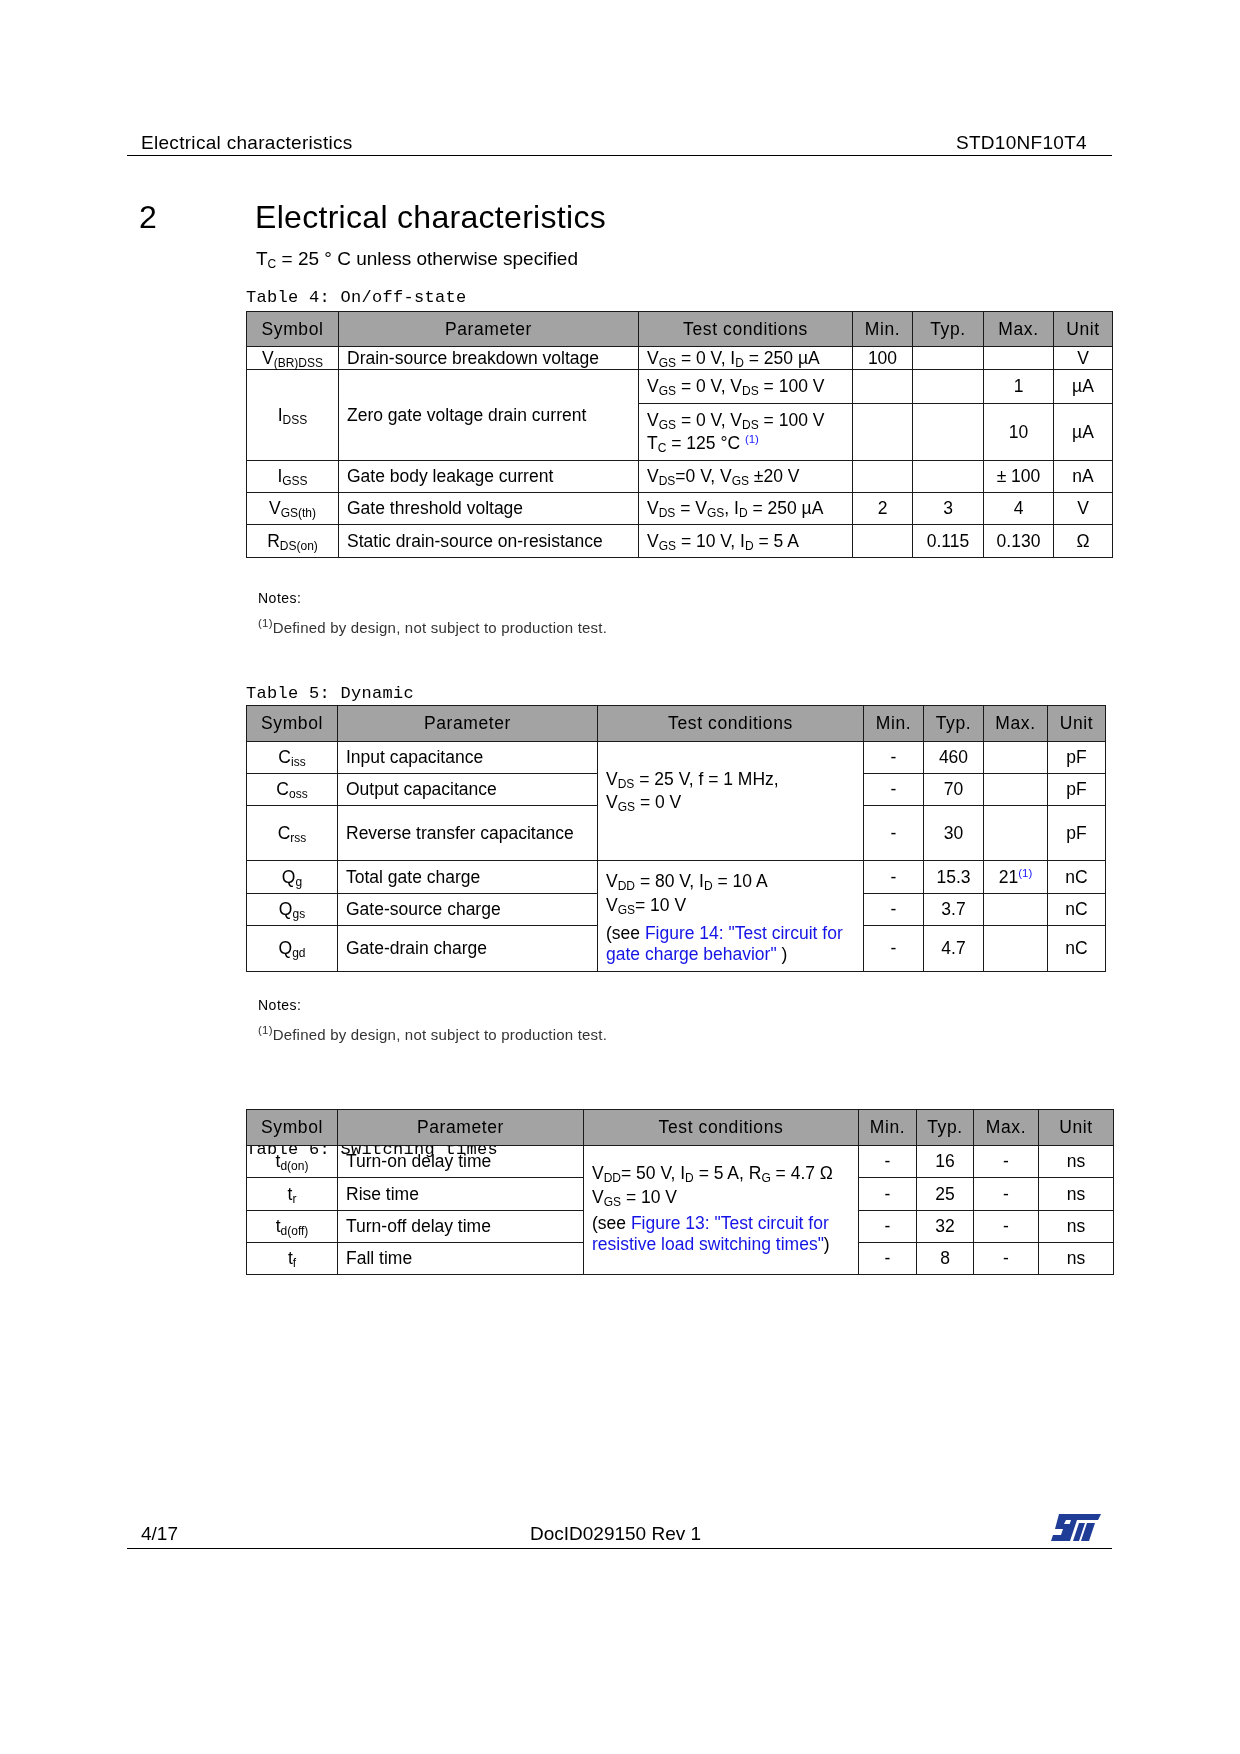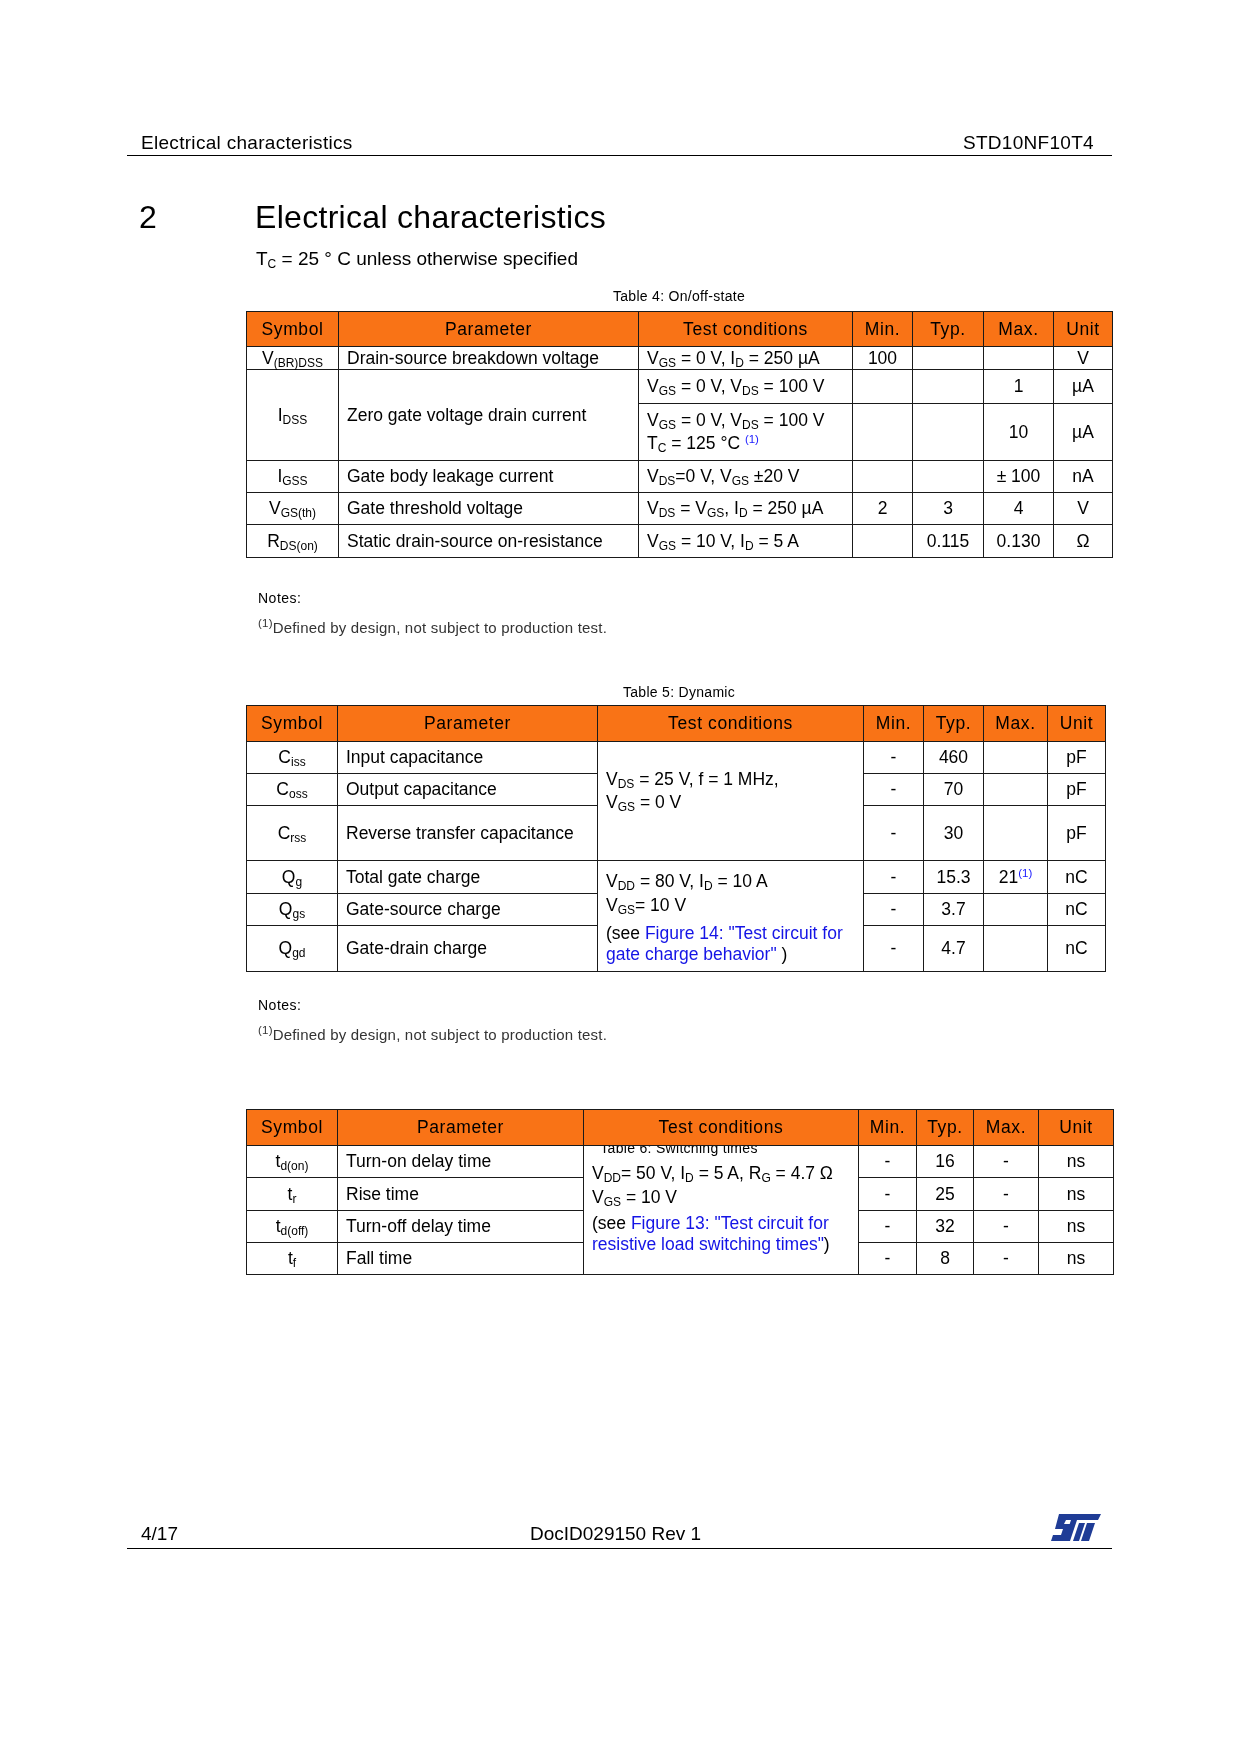--- a/index.html
+++ b/index.html
@@ -4,41 +4,41 @@
 <style>
   html, body { margin:0; padding:0; background:#ffffff; }
   body { width:1240px; height:1754px; position:relative; overflow:hidden;
          font-family:"Liberation Sans", sans-serif; color:#000; }
   .abs { position:absolute; }
   .hdr-text { font-size:19px; top:132px; letter-spacing:0.3px; }
   .rule { position:absolute; left:127px; width:985px; height:0; border-top:1.5px solid #000; }
   .sec-num { left:139px; top:199px; font-size:32px; }
   .sec-title { left:255px; top:199px; font-size:32px; letter-spacing:0.3px; }
   .subtitle { left:256px; top:248px; font-size:19px; }
-  .tbl-title { font-size:14px; left:246px; width:866px; text-align:center; letter-spacing:0.3px; }
+  .tbl-title { font-size:17px; left:246px; width:866px; letter-spacing:0.3px;font-family:Liberation Mono, monospace; }
   table.spec { position:absolute; left:246px; border-collapse:collapse; font-size:17.5px; table-layout:fixed; }
   table.spec th, table.spec td { border:1px solid #1a1a1a; padding:0 8px; vertical-align:middle; }
-  table.spec th { background:#f97316; font-weight:normal; text-align:center; letter-spacing:0.6px; }
+  table.spec th { background:#a3a3a3; font-weight:normal; text-align:center; letter-spacing:0.6px; }
   td.c { text-align:center; }
   td.l { text-align:left; }
   td.top { vertical-align:top; padding-top:4px;margin-top:22px; }
   sub { font-size:12px; vertical-align:-3px; line-height:0; }
   .fn { color:#1a1aff; font-size:11.5px; vertical-align:6px; line-height:0; }
   .link { color:#1414e6; }
   .notes-h { font-size:14px; letter-spacing:0.5px; left:258px; }
   .notes-t { font-size:15px; color:#333; left:258px; letter-spacing:0.2px; }
   .notes-t .sup { font-size:11.5px; vertical-align:6px; line-height:0; color:#333; }
   .footer-text { font-size:19px; top:1523px; }
   .logo { left:1051px; top:1514px; width:50px; height:27px; }
 </style>
 </head>
 <body>
 
 <div class="abs hdr-text" style="left:141px;">Electrical characteristics</div>
-<div class="abs hdr-text" style="right:146px;margin-left:20px;">STD10NF10T4</div>
+<div class="abs hdr-text" style="right:153px;margin-left:20px;">STD10NF10T4</div>
 <div class="rule" style="top:155px;"></div>
 
 <div class="abs sec-num">2</div>
 <div class="abs sec-title">Electrical characteristics</div>
 <div class="abs subtitle"><span>T</span><sub>C</sub><span> = 25 ° C unless otherwise specified</span></div>
 
 <div class="abs tbl-title" style="top:288px;">Table 4: On/off-state</div>
 <table class="spec" style="top:311px; width:866px;">
   <colgroup>
       <col style="width:92px">

